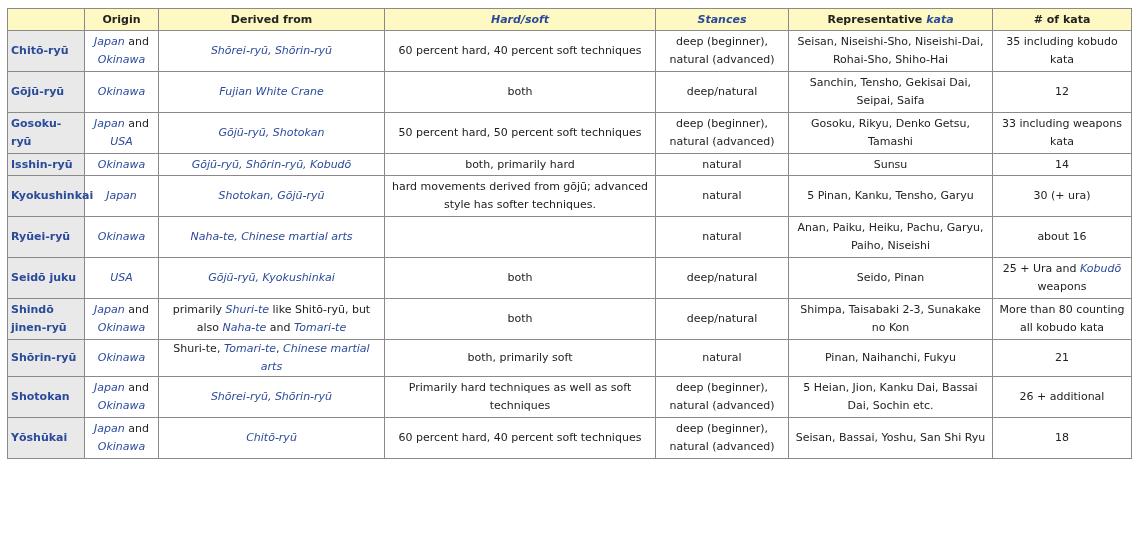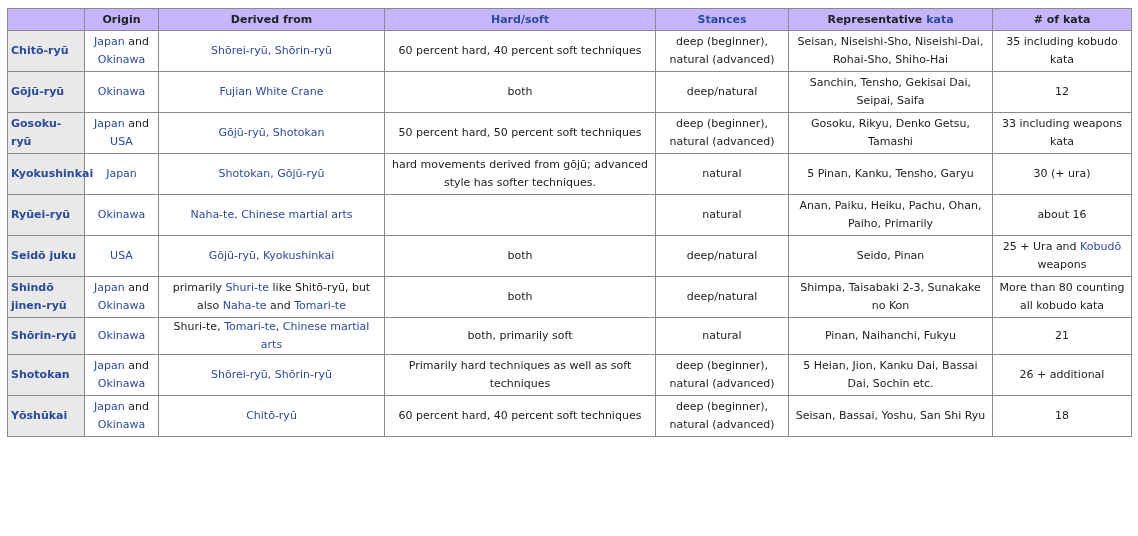--- a/index.html
+++ b/index.html
@@ -6,23 +6,23 @@
   body { width: 1138px; height: 536px; position: relative; overflow: hidden;
          font-family: "DejaVu Sans", "Liberation Sans", sans-serif; font-size: 11px; color: #222; }
   table.wikitable {
     position: absolute; left: 7px; top: 8px; width: 1124px;
     border-collapse: collapse; table-layout: fixed; background: #ffffff;
   }
   table.wikitable th, table.wikitable td {
     border: 1px solid #8a8a8a; padding: 0 3px; text-align: center; vertical-align: middle;
     line-height: 18px; font-size: 11px;
   }
-  table.wikitable thead th { background: #c4b5fd; font-weight: bold; height: 21px; color: #222; }
+  table.wikitable thead th { background: #fef9c3; font-weight: bold; height: 21px; color: #222; }
   table.wikitable tbody th { background: #e9e9e9; text-align: left; font-weight: bold; color: #2a4a9a; }
-  .lnk { color: #2a4a9a; }
+  .lnk { color: #2a4a9a; font-style: italic; }
   .lnk-dark { color: #2a4a9a; }
   tr.h2 td, tr.h2 th { height: 40px; }
   tr.h1 td, tr.h1 th { height: 21px; }
 </style>
 </head>
 <body>
 
 <table class="wikitable">
   <colgroup>
     <col style="width:77px">
@@ -65,36 +65,45 @@
       </tr>
       <tr class="h2">
         <th><a class="lnk-dark">Gosoku-ryū</a></th>
         <td><a class="lnk">Japan</a><span> and </span><a class="lnk">USA</a></td>
         <td><a class="lnk">Gōjū-ryū, Shotokan</a></td>
         <td>50 percent hard, 50 percent soft techniques</td>
         <td>deep (beginner), natural (advanced)</td>
         <td>Gosoku, Rikyu, Denko Getsu, Tamashi</td>
         <td>33 including weapons kata</td>
       </tr>
+      <tr class="h1">
+        <th><a class="lnk-dark">Isshin-ryū</a></th>
+        <td><a class="lnk">Okinawa</a></td>
+        <td><a class="lnk">Gōjū-ryū, Shōrin-ryū, Kobudō</a></td>
+        <td>both, primarily hard</td>
+        <td>natural</td>
+        <td>Sunsu</td>
+        <td>14</td>
+      </tr>
       <tr class="h2">
         <th><a class="lnk-dark">Kyokushinkai</a></th>
         <td><a class="lnk">Japan</a></td>
         <td><a class="lnk">Shotokan, Gōjū-ryū</a></td>
         <td>hard movements derived from gōjū; advanced style has softer techniques.</td>
         <td>natural</td>
         <td>5 Pinan, Kanku, Tensho, Garyu</td>
         <td>30 (+ ura)</td>
       </tr>
       <tr class="h2">
         <th><a class="lnk-dark">Ryūei-ryū</a></th>
         <td><a class="lnk">Okinawa</a></td>
         <td><a class="lnk">Naha-te, Chinese martial arts</a></td>
         <td></td>
         <td>natural</td>
-        <td>Anan, Paiku, Heiku, Pachu, Ohan, Paiho, Primarily</td>
+        <td>Anan, Paiku, Heiku, Pachu, Garyu, Paiho, Niseishi</td>
         <td>about 16</td>
       </tr>
       <tr class="h2">
         <th><a class="lnk-dark">Seidō juku</a></th>
         <td><a class="lnk">USA</a></td>
         <td><a class="lnk">Gōjū-ryū, Kyokushinkai</a></td>
         <td>both</td>
         <td>deep/natural</td>
         <td>Seido, Pinan</td>
         <td><span>25 + Ura and </span><a class="lnk">Kobudō</a><span> weapons</span></td>

